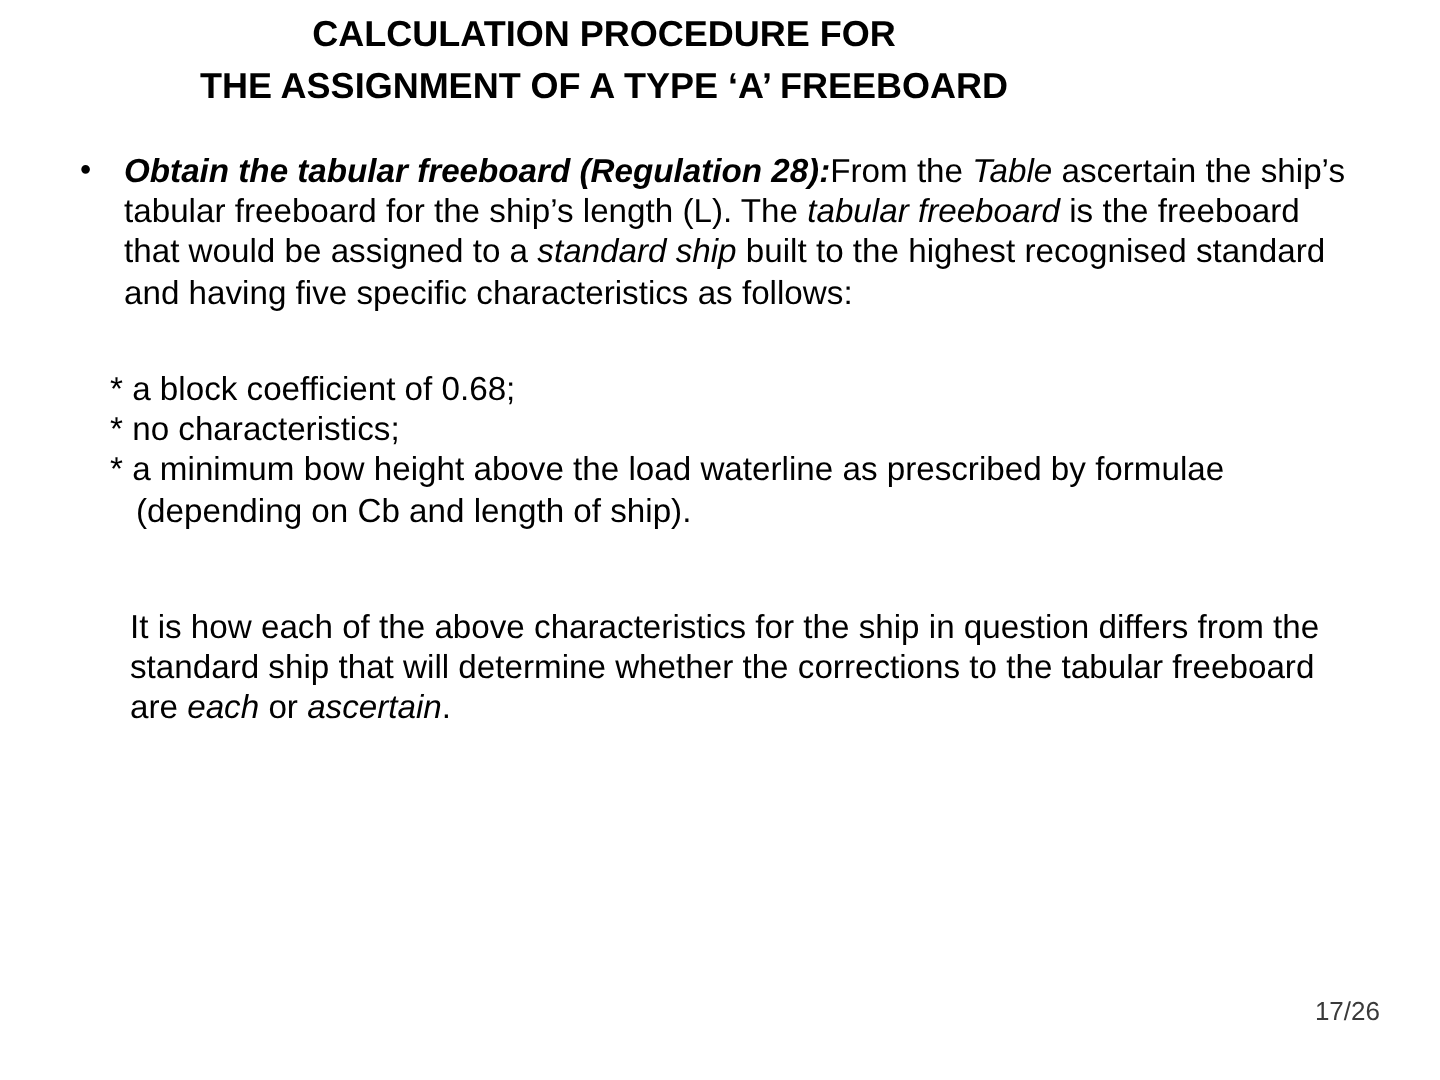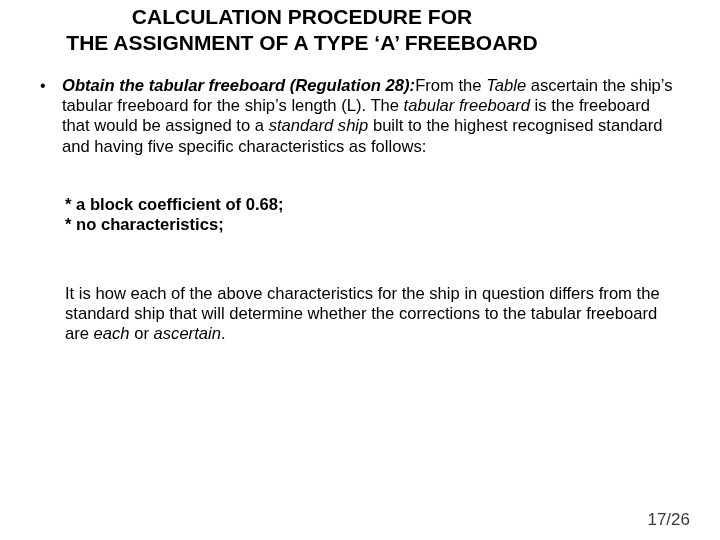--- a/index.html
+++ b/index.html
@@ -21,21 +21,21 @@
     background: #ffffff;
   }
 
   
   .title {
     position: absolute;
     left: 0;
     top: 4px;
     width: 604px;
     text-align: center;
-    font-size: 21px;
+    font-size: 18px;
     font-weight: bold;
     line-height: 26px;
     letter-spacing: 0px;
     color: #000000;
   }
   .title-line {
     display: block;
     white-space: nowrap;
   }
 
@@ -69,24 +69,23 @@
   }
   .lead {
     font-weight: bold;
     font-style: italic;
   }
   em {
   }
 
   
   .star-list {
-    margin: 18px;
+    margin: 8px;
     padding: 0;
     list-style: none;
-    font-weight: bold;
   }
   .star-item {
     position: relative;
     margin: 0 36px 0 37px;
     padding-left: 23px;
     text-indent: -13px;
   }
   .star-item .hang {
     display: block;
     text-indent: -13px;
@@ -102,22 +101,22 @@
   
   .closing {
     margin: 0 50px 0 65px;
     text-align: left;
   }
 
   
   .page-number {
     position: absolute;
     right: 30px;
-    bottom: 10px;
-    font-size: 17px;
+    bottom: 27px;
+    font-size: 13px;
     color: #3a3a3a;
     font-family: "Liberation Sans", sans-serif;
   }
 </style>
 </head>
 <body>
 
 <div class="slide">
 
   <div class="title">
@@ -134,20 +133,23 @@
 
     <div class="spacer-line"></div>
 
     <ul class="star-list">
       <li class="star-item">
         <span class="hang"><span>*</span>&nbsp;<span>a block coefficient of 0.68;</span></span>
       </li>
       <li class="star-item">
         <span class="hang"><span>*</span>&nbsp;<span>no characteristics;</span></span>
       </li>
+      <li class="star-item">
+        <span class="hang"><span>*</span>&nbsp;<span>a minimum bow height above the load waterline as prescribed by formulae (depending on Cb and length of ship).</span></span>
+      </li>
     </ul>
 
     <div class="spacer-line"></div>
     <div class="spacer-half"></div>
 
     <div class="closing"><span>It is how each of the above characteristics for the ship in question differs from the standard ship that will determine whether the corrections to the tabular freeboard are </span><em>each</em><span> or </span><em>ascertain</em><span>.</span></div>
 
   </div>
 
   <div class="page-number">17/26</div>

